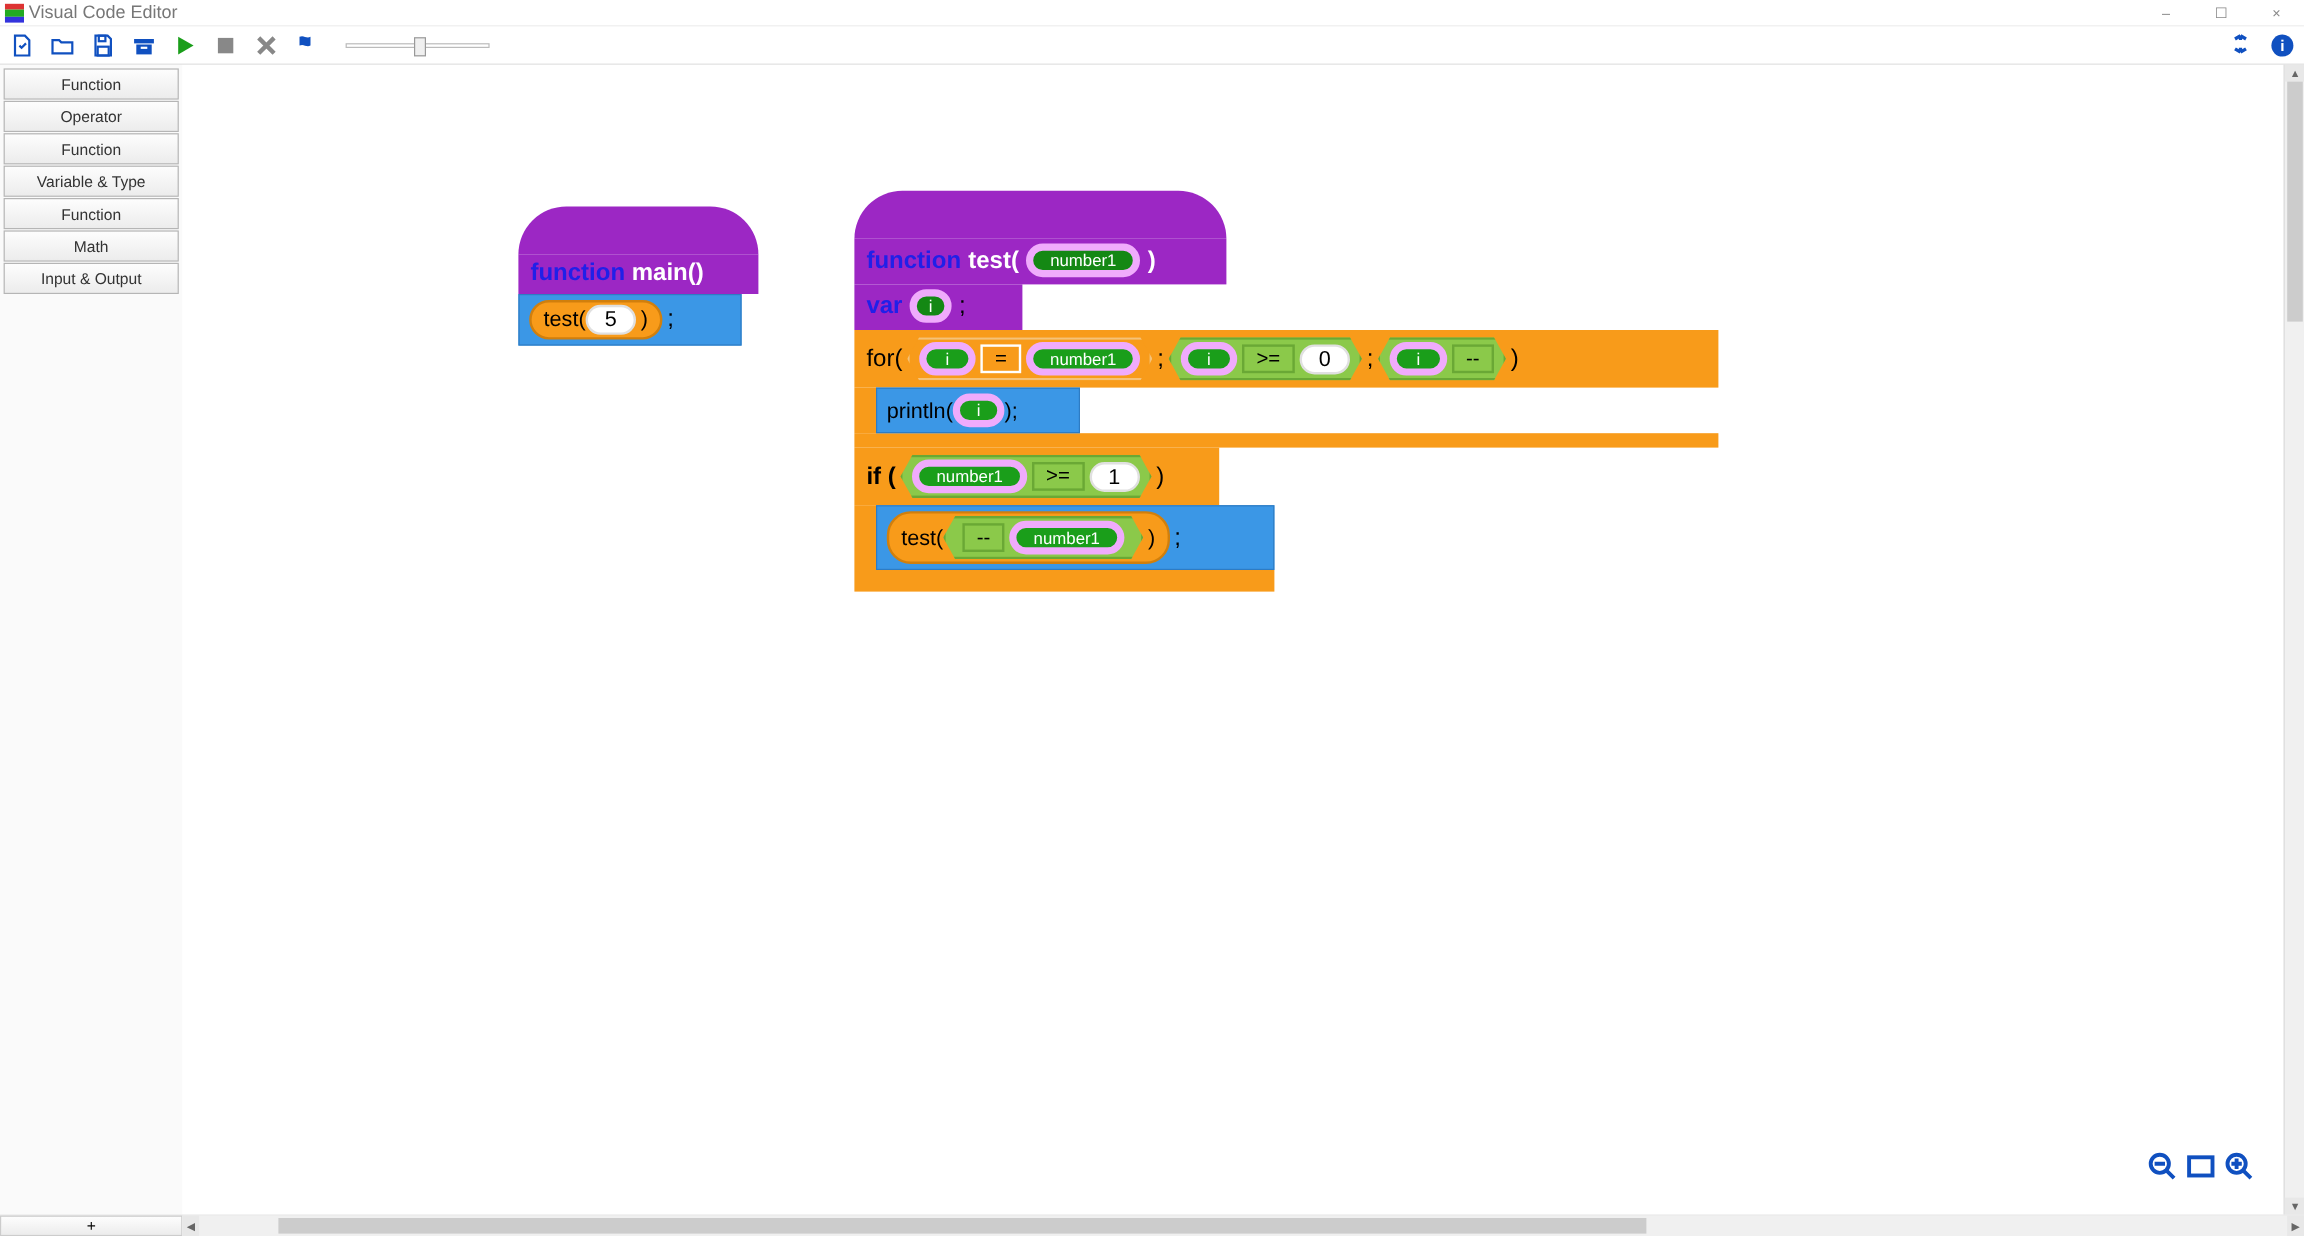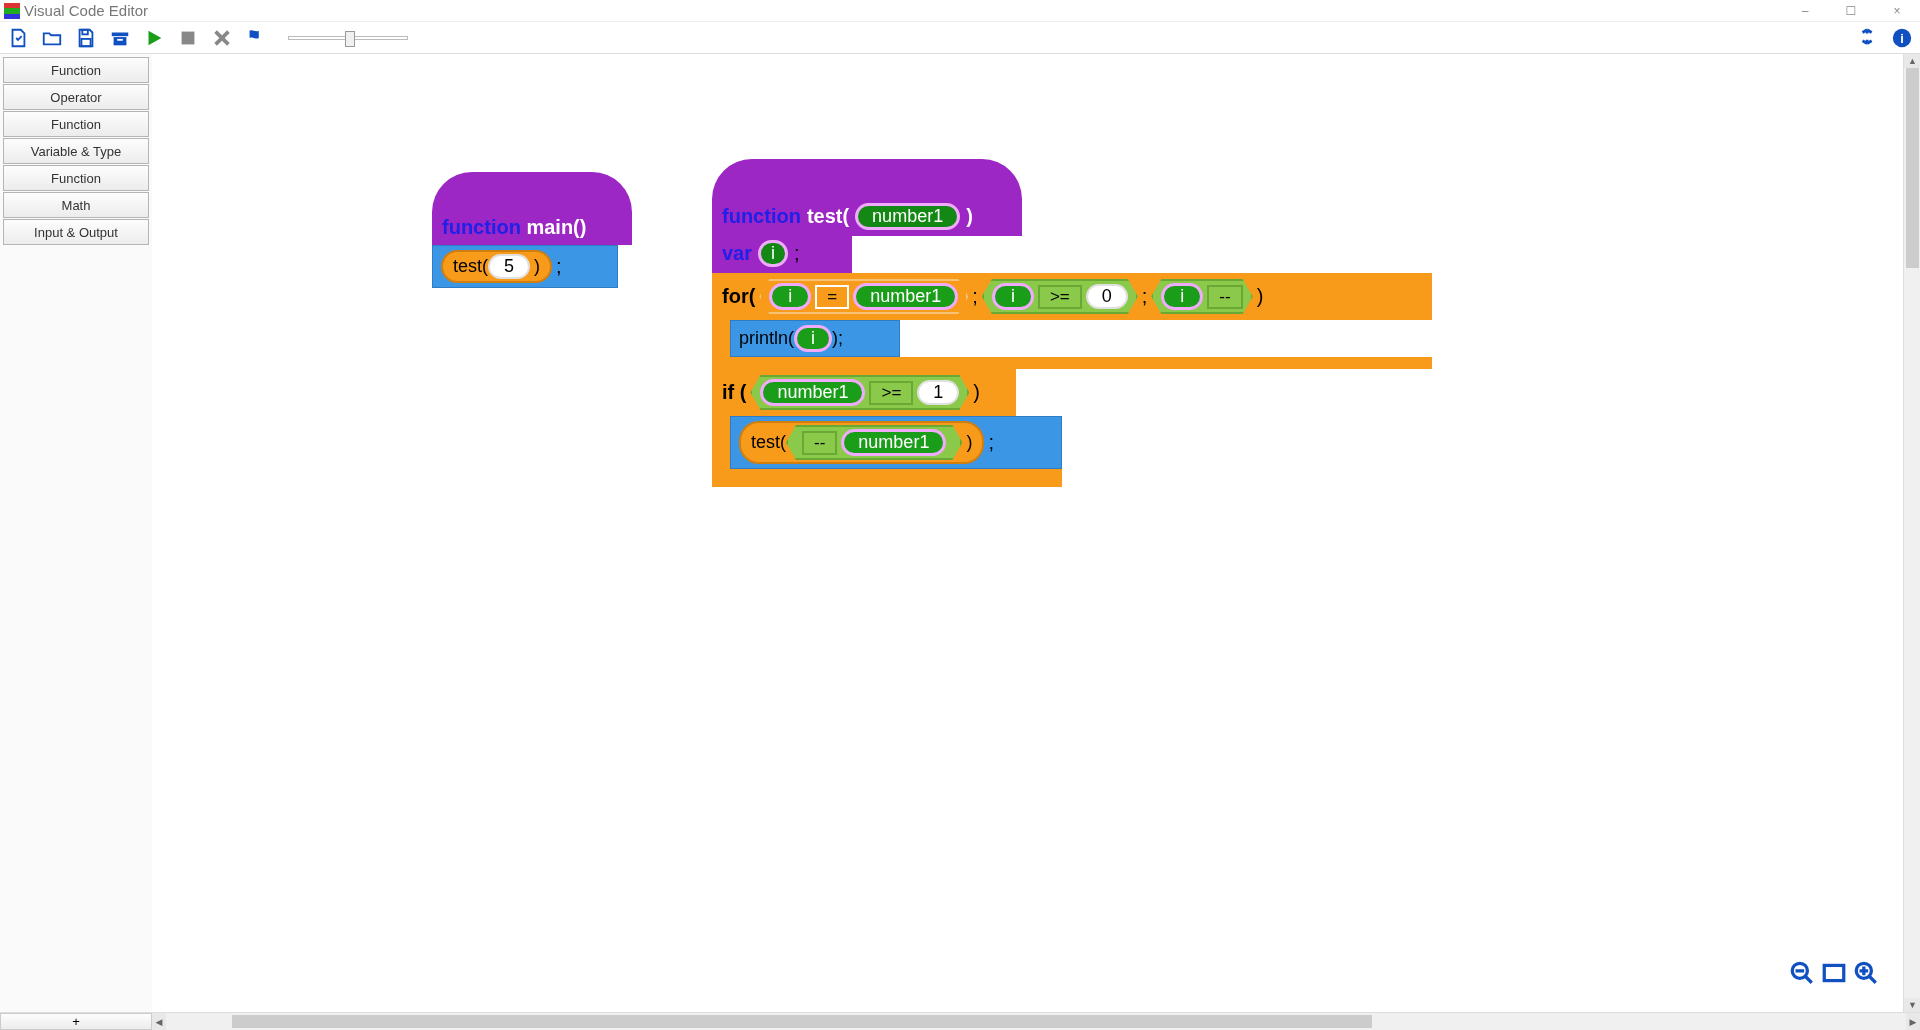--- a/index.html
+++ b/index.html
@@ -52,21 +52,21 @@
 .kw-white { color: #fff; font-weight: bold; }
 
 
 .blue-block { background: #3b97e6; border: 1px solid #2d7cc4; padding: 4px 8px; display: flex; align-items: center; font-size: 18px; color: #000; }
 
 
 .orange-pill { background: #f89b1a; border: 2px solid #d17f0c; border-radius: 20px; padding: 2px 10px; display: inline-flex; align-items: center; font-size: 18px; color: #000; }
 .white-slot { background: #fff; border: 2px solid #e0e0e0; border-radius: 14px; padding: 0 14px; font-size: 18px; color: #000; display: inline-block; min-width: 30px; text-align: center; }
 
 
-.green-pill { background: #1a9e1a; border: 3px solid #f0abfc; border-radius: 14px; padding: 0 14px; color: #fff; font-size: 18px; display: inline-flex; align-items: center; }
+.green-pill { background: #1a9e1a; border: 6px solid #f0abfc; border-radius: 14px; padding: 0 14px; color: #fff; font-size: 14px; display: inline-flex; align-items: center; }
 .green-pill.dark { background: #148814; }
 
 
 .lime-hex { background: #8bc94a; border: 2px solid #6aa835; padding: 2px 8px; display: inline-flex; align-items: center; gap: 4px; position: relative; clip-path: polygon(10px 0, calc(100% - 10px) 0, 100% 50%, calc(100% - 10px) 100%, 10px 100%, 0 50%); }
 .lime-box { background: #8bc94a; border: 2px solid #6aa835; padding: 0 10px; color: #000; font-size: 17px; display: inline-flex; align-items: center; }
 
 
 .orange-hex { background: #f89b1a; border: 2px solid #f5c278; padding: 2px 8px; display: inline-flex; align-items: center; gap: 4px; clip-path: polygon(10px 0, calc(100% - 10px) 0, 100% 50%, calc(100% - 10px) 100%, 10px 100%, 0 50%); }
 .orange-box { background: #f89b1a; border: 2px solid #fff; padding: 0 10px; color: #000; font-size: 17px; display: inline-flex; align-items: center; }
 
@@ -203,21 +203,21 @@
         <span class="kw-white">)</span>
       </div>
 
       <div class="purple-body" style="width:140px; display:flex; align-items:center; gap:6px;">
         <span class="kw-blue">var</span>
         <span class="green-pill dark" style="padding:0 10px;">i</span>
         <span style="color:#000;">;</span>
       </div>
 
       <div class="orange-bar" style="width:720px;">
-        <span style="font-weight:bold;">for(</span>
+        <span style="font-weight:normal;">for(</span>
         <span class="orange-hex">
           <span class="green-pill" style="padding:0 16px;">i</span>
           <span class="orange-box">=</span>
           <span class="green-pill">number1</span>
         </span>
         <span>;</span>
         <span class="lime-hex">
           <span class="green-pill" style="padding:0 16px;">i</span>
           <span class="lime-box">&gt;=</span>
           <span class="white-slot">0</span>

